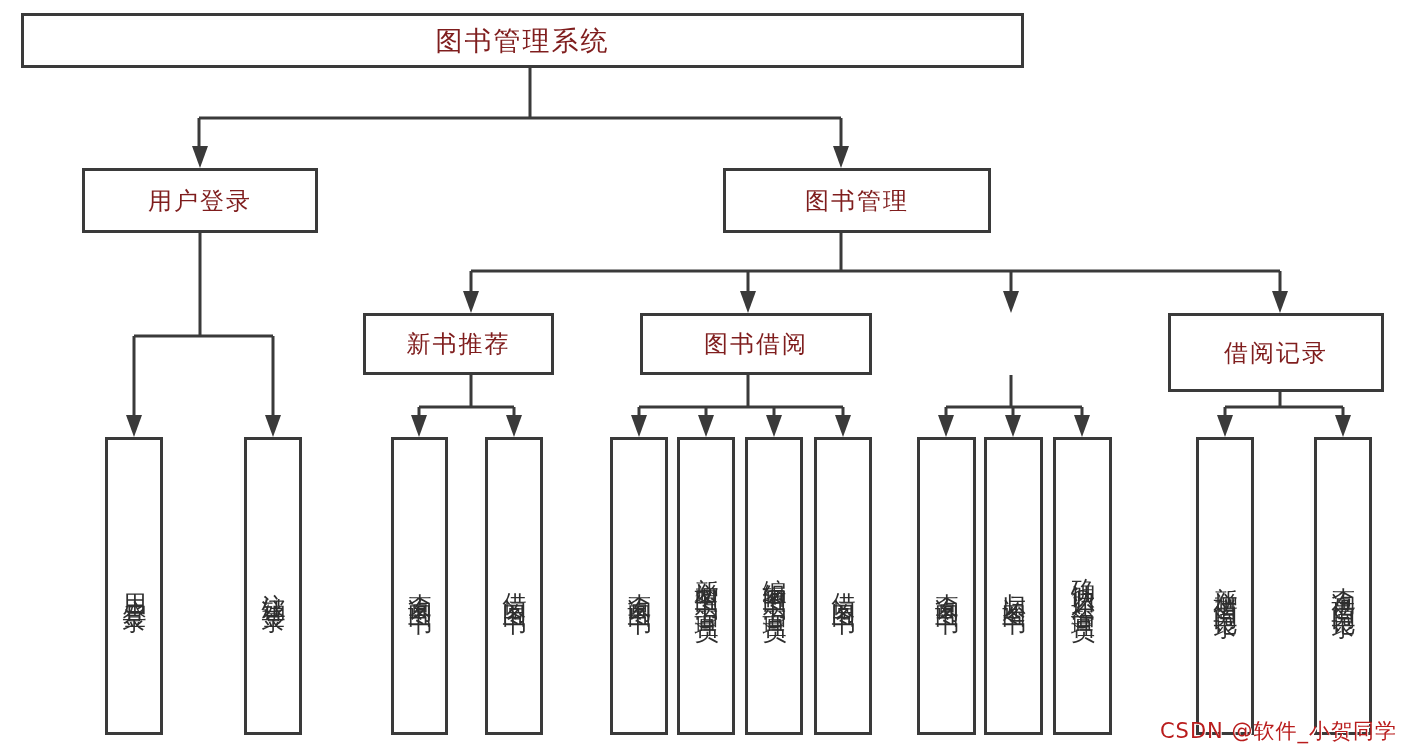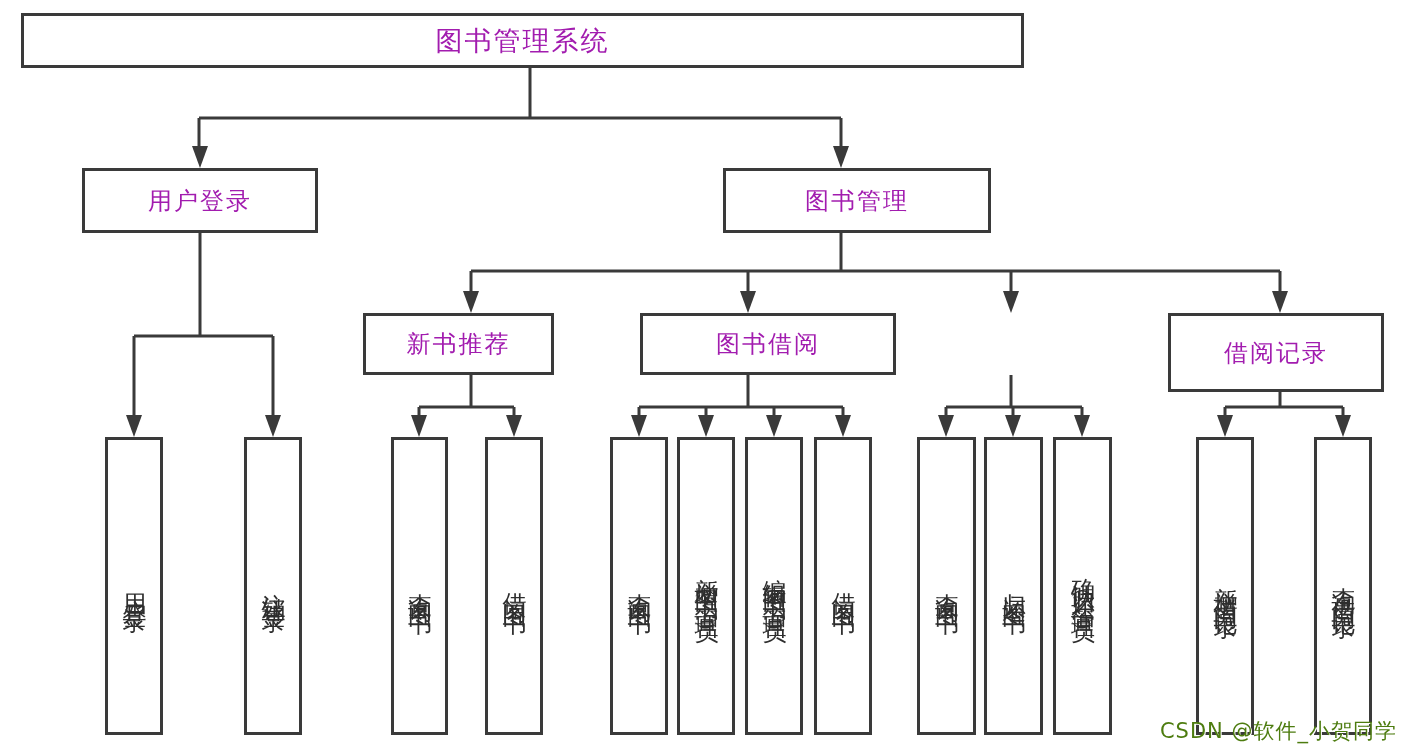--- a/index.html
+++ b/index.html
@@ -27,21 +27,21 @@
     border: 3px solid #3a3a3a;
     background: #ffffff;
     display: flex;
     align-items: center;
     justify-content: center;
     z-index: 2;
   }
   .lvl2, .lvl3 { border-width: 3px; }
   .h-label {
     font-size: 24px;
-    color: #a21caf;
+    color: #7f1d1d;
     letter-spacing: 2px;
     white-space: nowrap;
     text-align: center;
   }
   .lvl1 .h-label {
     font-size: 27px;
     letter-spacing: 2px;
   }
   .leaf .v-label {
     writing-mode: vertical-rl;
@@ -51,21 +51,21 @@
     letter-spacing: 6px;
     color: #2e2e2e;
     white-space: nowrap;
   }
   .watermark {
     position: absolute;
     right: 8px;
     bottom: 2px;
     font-size: 21px;
     letter-spacing: 1px;
-    color: #4d7c0f;
+    color: #b91c1c;
     text-shadow: 1px 1px 0 #ffffff;
     z-index: 3;
     white-space: nowrap;
   }
 </style>
 </head>
 <body>
 
 <div class="stage">
 
@@ -119,21 +119,21 @@
   <div class="box lvl2" style="left:82px; top:168px; width:236px; height:65px;">
     <span class="h-label">用户登录</span>
   </div>
   <div class="box lvl2" style="left:723px; top:168px; width:268px; height:65px;">
     <span class="h-label">图书管理</span>
   </div>
 
   <div class="box lvl3" style="left:363px; top:313px; width:191px; height:62px;">
     <span class="h-label">新书推荐</span>
   </div>
-  <div class="box lvl3" style="left:640px; top:313px; width:256px; height:62px;">
+  <div class="box lvl3" style="left:640px; top:313px; width:232px; height:62px;">
     <span class="h-label">图书借阅</span>
   </div>
   <div class="box lvl3" style="left:1168px; top:313px; width:216px; height:79px;">
     <span class="h-label">借阅记录</span>
   </div>
 
   <div class="box leaf" style="left:105px; top:437px; width:58px; height:298px;">
     <span class="v-label">用户登录</span>
   </div>
   <div class="box leaf" style="left:244px; top:437px; width:58px; height:298px;">

